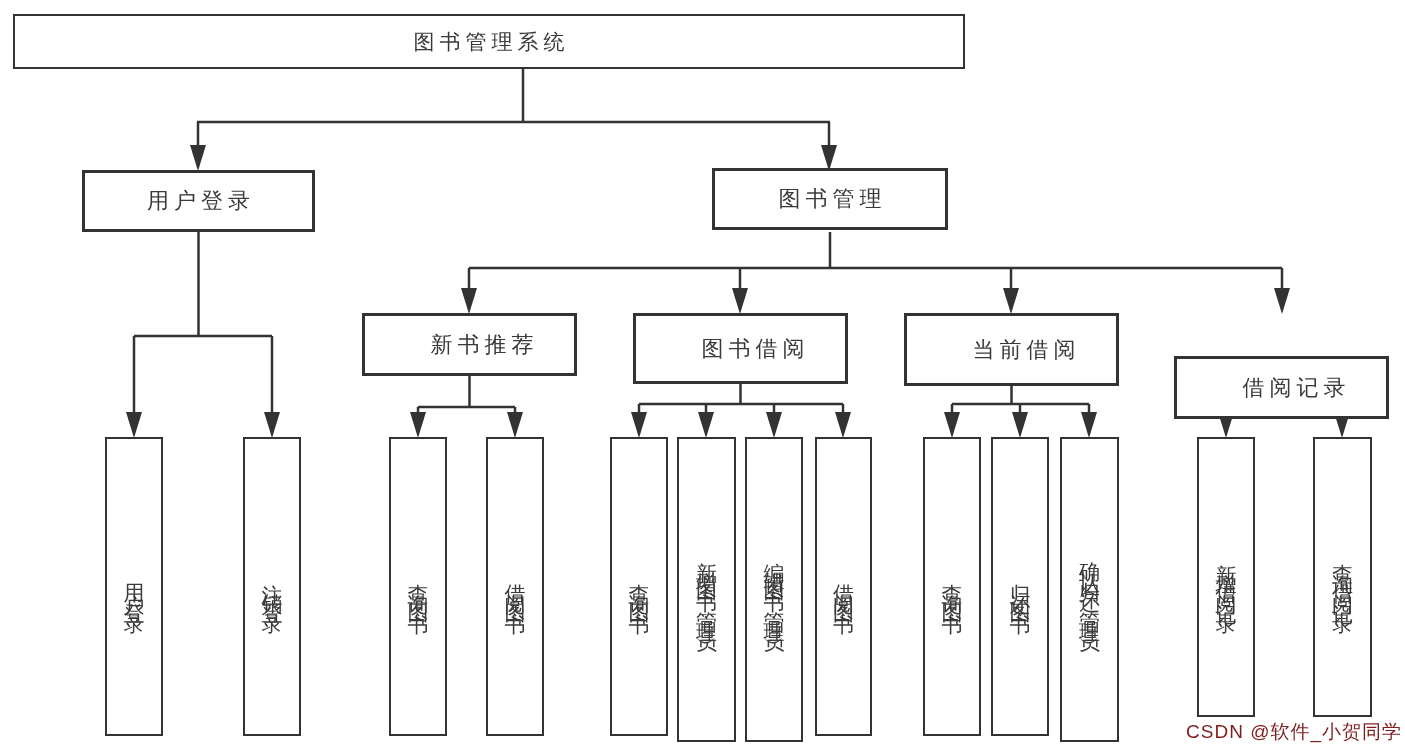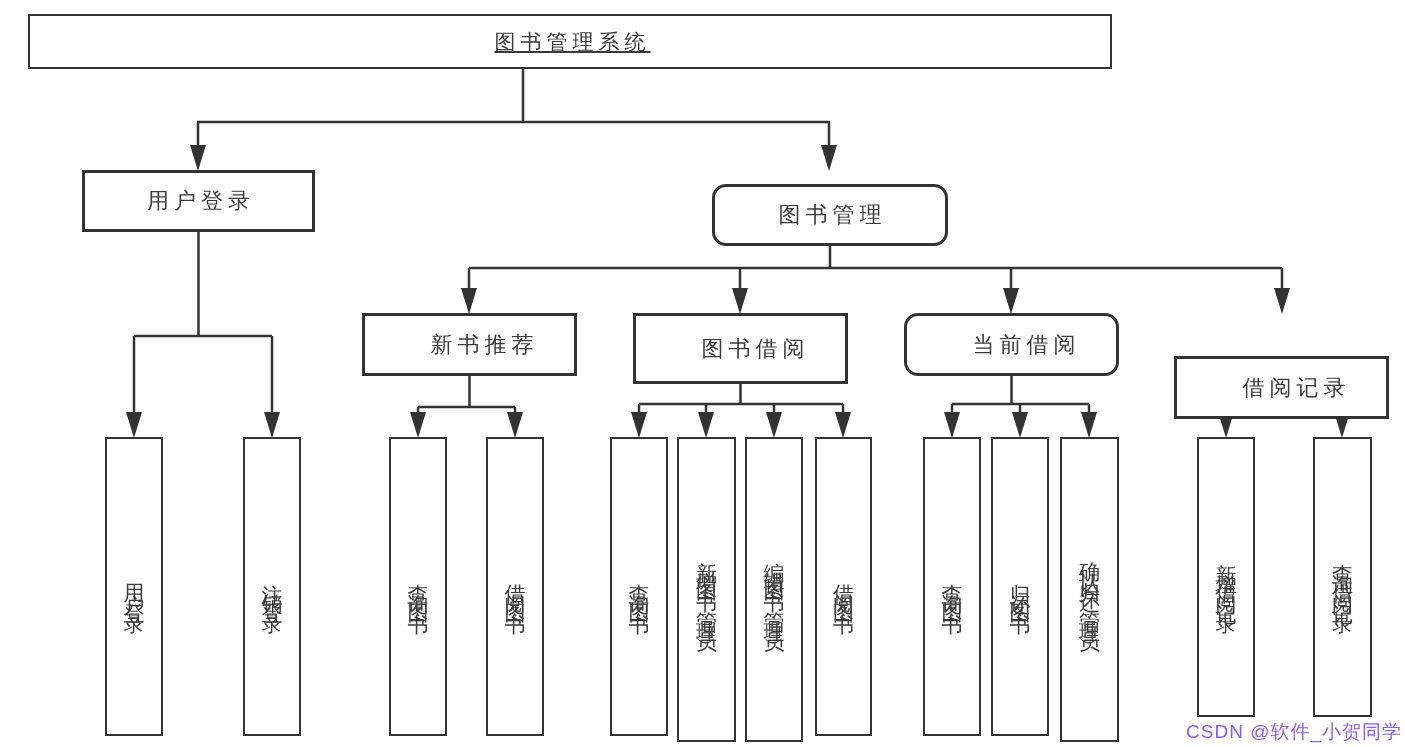--- a/index.html
+++ b/index.html
@@ -29,21 +29,21 @@
     border:2px solid #333333;
     writing-mode:vertical-rl;
     text-orientation:mixed;
     font-size:21px;
     letter-spacing:10px;
     white-space:normal;
   }
   .watermark{
     position:absolute;
     right:3px;top:719px;
-    color:#8b5cf6;
+    color:#7f1d1d;
     font-size:19px;
     letter-spacing:1px;
     z-index:10;
   }
 </style>
 </head>
 <body>
 
 <div class="canvas">
 
@@ -104,28 +104,28 @@
 
       <path d="M1281.5,376 V407"></path>
       <path d="M1226,407 H1342"></path>
       <path d="M1226,407 V414"></path>
       <path d="M1342,407 V414"></path>
       <polygon points="1218,412 1234,412 1226,438"></polygon>
       <polygon points="1334,412 1350,412 1342,438"></polygon>
     </g>
   </svg>
 
-  <div class="node h root" style="left:28px;top:14px;width:1084px;height:55px;text-decoration:underline;">图书管理系统</div>
+  <div class="node h root" style="left:13px;top:14px;width:952px;height:55px;">图书管理系统</div>
 
   <div class="node h branch" style="left:82px;top:170px;width:233px;height:62px;">用户登录</div>
-  <div class="node h branch" style="left:712px;top:184px;width:236px;height:62px;border-radius:14px;">图书管理</div>
+  <div class="node h branch" style="left:712px;top:168px;width:236px;height:62px;">图书管理</div>
 
   <div class="node h section" style="left:362px;top:313px;width:215px;height:63px;">新书推荐</div>
   <div class="node h section" style="left:633px;top:313px;width:215px;height:71px;">图书借阅</div>
-  <div class="node h section" style="left:904px;top:313px;width:215px;height:63px;border-radius:14px;">当前借阅</div>
+  <div class="node h section" style="left:904px;top:313px;width:215px;height:73px;">当前借阅</div>
   <div class="node h section" style="left:1174px;top:313px;width:215px;height:63px;margin-top:43px;">借阅记录</div>
 
   <div class="node leaf" style="left:105px;top:437px;width:58px;height:299px;">用户登录</div>
   <div class="node leaf" style="left:243px;top:437px;width:58px;height:299px;">注销登录</div>
 
   <div class="node leaf" style="left:389px;top:437px;width:58px;height:299px;">查询图书</div>
   <div class="node leaf" style="left:486px;top:437px;width:58px;height:299px;">借阅图书</div>
 
   <div class="node leaf" style="left:610px;top:437px;width:58px;height:299px;">查询图书</div>
   <div class="node leaf" style="left:677px;top:437px;width:59px;height:305px;">新增图书（管理员）</div>

